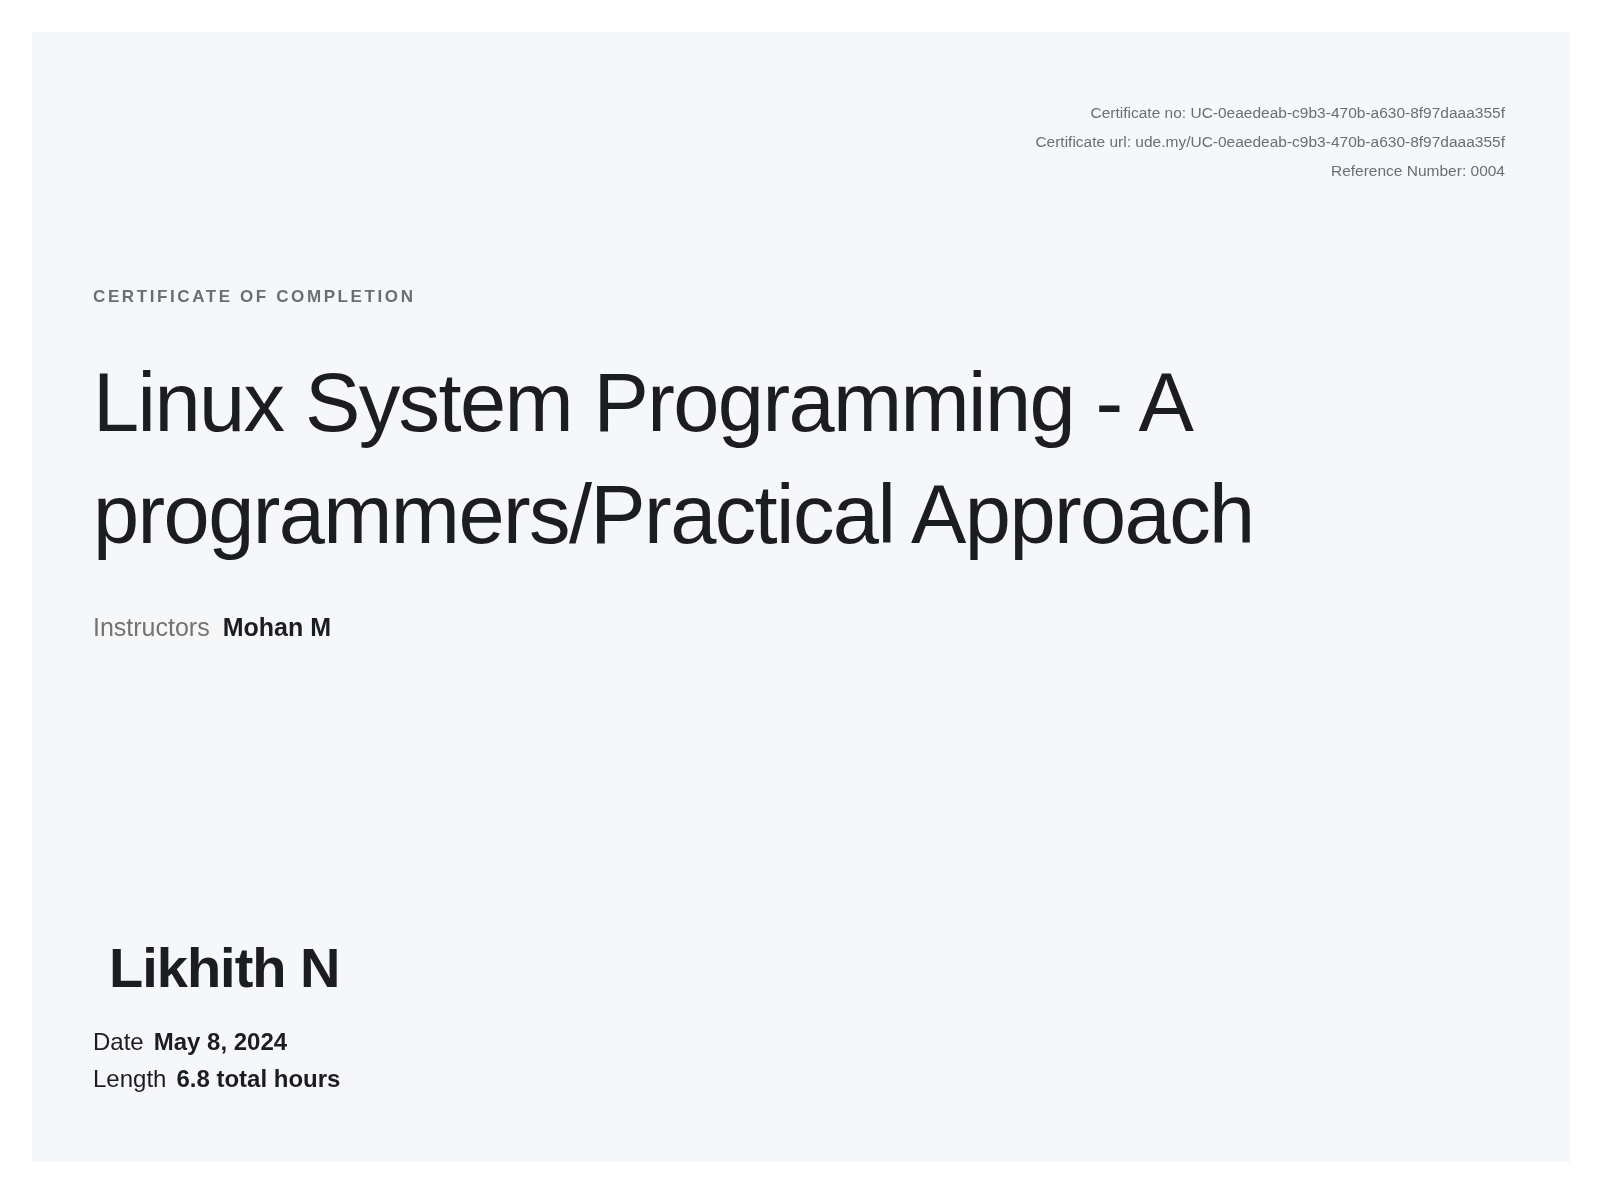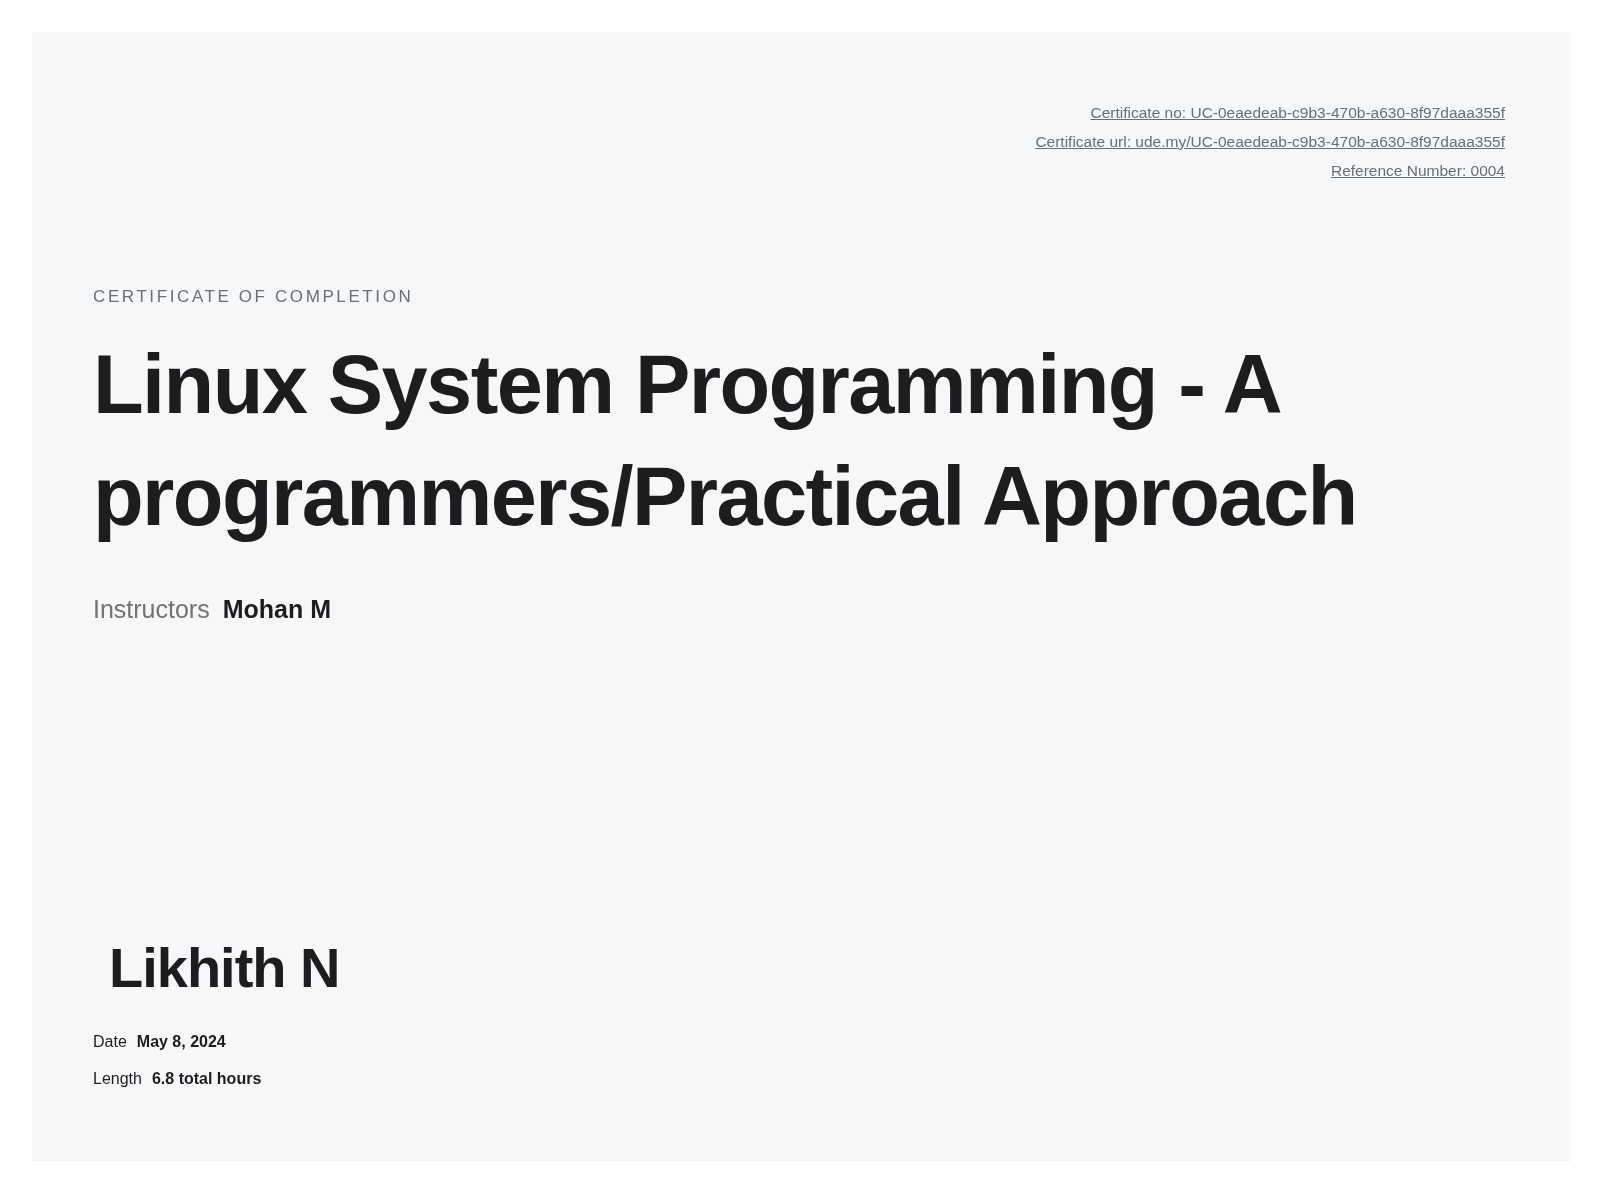--- a/index.html
+++ b/index.html
@@ -71,43 +71,42 @@
     right: 65px;
     top: 66px;
     text-align: right;
   }
   .cert-meta-line {
     font-size: 15.5px;
     line-height: 29px;
     color: #6a6f73;
     white-space: nowrap;
     font-weight: 400;
-    text-decoration: underline;
   }
 
   
   .cert-body {
     position: absolute;
     left: 61px;
     top: 255px;
     right: 61px;
   }
 
   .cert-eyebrow {
     font-size: 17px;
-    font-weight: 400;
+    font-weight: 700;
     letter-spacing: 2.6px;
     color: #6a6f73;
-    margin: 0 0 22px 0;
+    margin: 0 0 40px 0;
     line-height: 1.2;
   }
 
   .course-title {
     font-size: 83px;
-    font-weight: 700;
+    font-weight: 400;
     color: #1c1d1f;
     line-height: 1.35;
     letter-spacing: -1.6px;
     margin: 0;
     max-width: 1400px;
     word-wrap: break-word;
   }
 
   .instructors-row {
     margin-top: 39px;
@@ -134,21 +133,21 @@
   }
   .recipient-name {
     font-size: 56px;
     font-weight: 700;
     color: #1c1d1f;
     letter-spacing: -1px;
     line-height: 1.3;
     margin: 0 0 18px 16px;
   }
   .detail-row {
-    font-size: 16px;
+    font-size: 24px;
     line-height: 37px;
     color: #1c1d1f;
     white-space: nowrap;
   }
   .detail-label {
     font-weight: 400;
   }
   .detail-value {
     font-weight: 700;
     margin-left: 10px;

